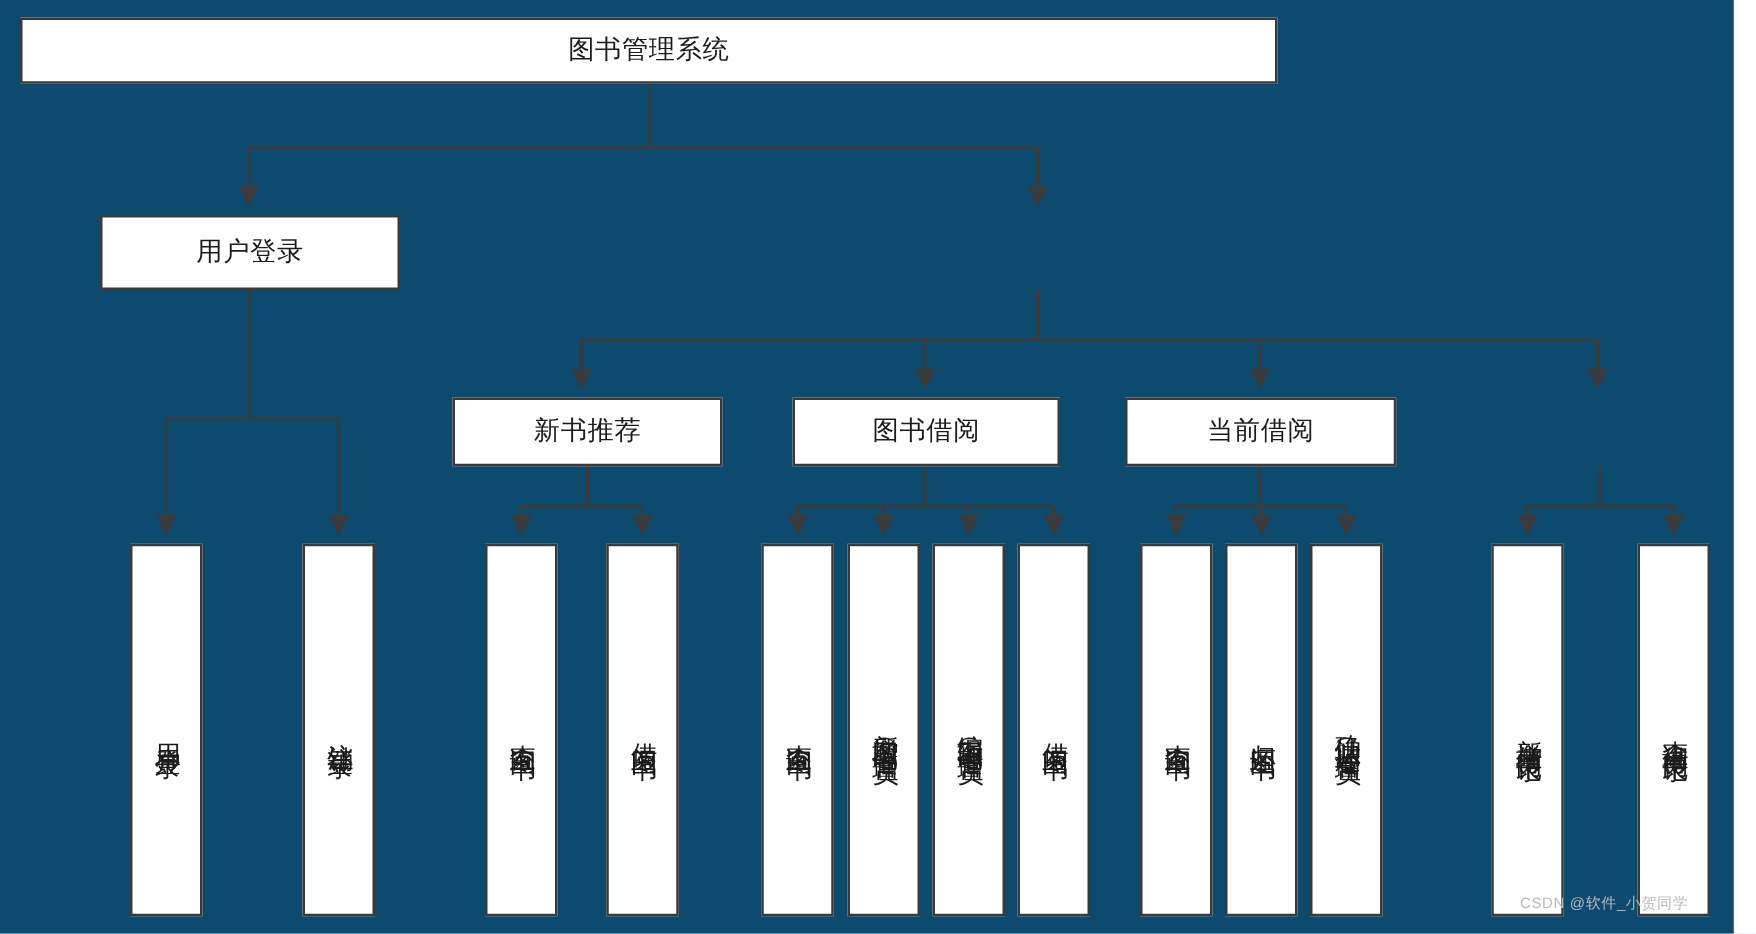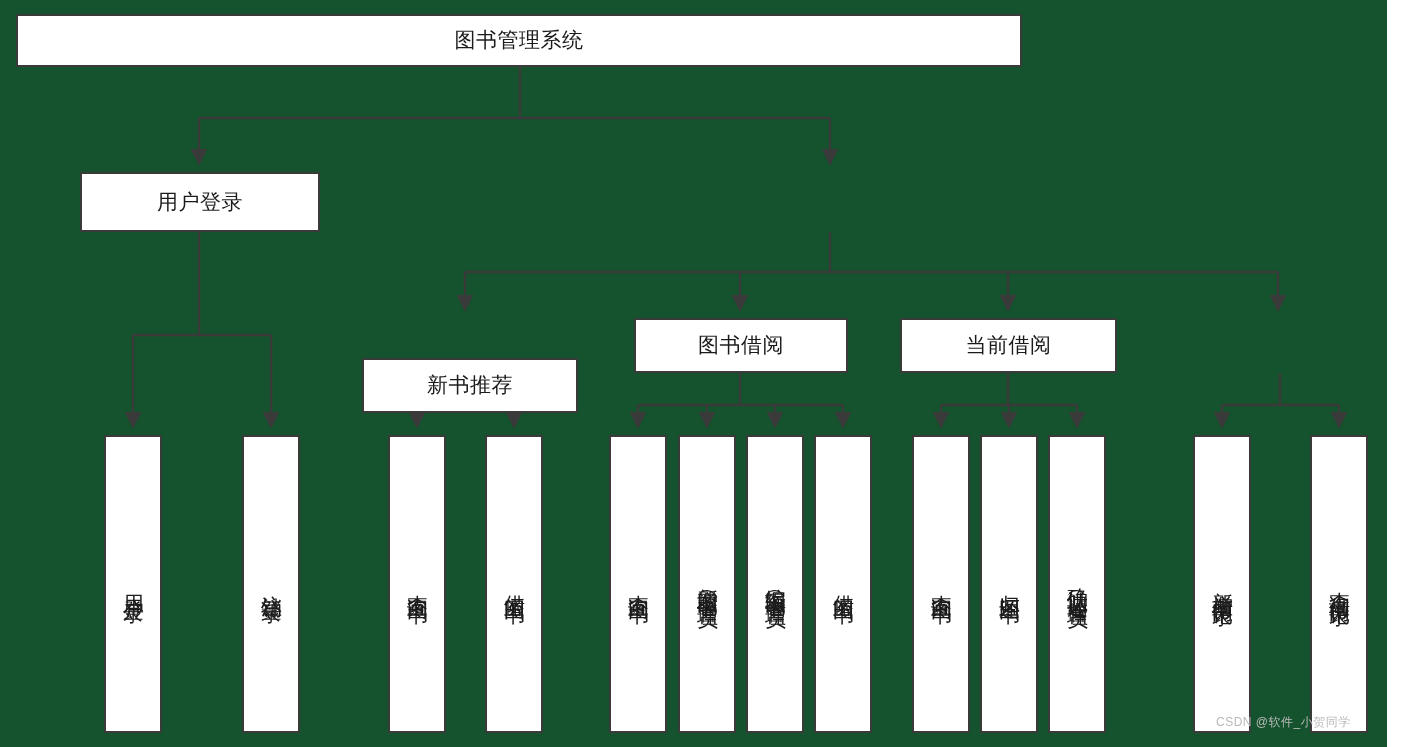--- a/index.html
+++ b/index.html
@@ -7,21 +7,21 @@
     padding: 0;
     background: #ffffff;
   }
   body {
     font-family: "Liberation Sans", "DejaVu Sans", sans-serif;
   }
   #canvas {
     position: relative;
     width: 1387px;
     height: 747px;
-    background: #14532d;
+    background: #0c4a6e;
     overflow: hidden;
   }
   svg.wires {
     position: absolute;
     left: 0;
     top: 0;
     width: 1405px;
     height: 747px;
     pointer-events: none;
   }
@@ -127,21 +127,21 @@
 
   <div class="node" style="left:16px; top:14px; width:1006px; height:53px;">
     <span class="node-label">图书管理系统</span>
   </div>
 
   <div class="node" style="left:80px; top:172px; width:240px; height:60px;">
     <span class="node-label">用户登录</span>
   </div>
 
 
-  <div class="node" style="left:362px; top:318px; width:216px; height:55px;margin-top:40px;">
+  <div class="node" style="left:362px; top:318px; width:216px; height:55px;">
     <span class="node-label">新书推荐</span>
   </div>
 
   <div class="node" style="left:634px; top:318px; width:214px; height:55px;text-align:right;">
     <span class="node-label">图书借阅</span>
   </div>
 
   <div class="node" style="left:900px; top:318px; width:217px; height:55px;">
     <span class="node-label">当前借阅</span>
   </div>

